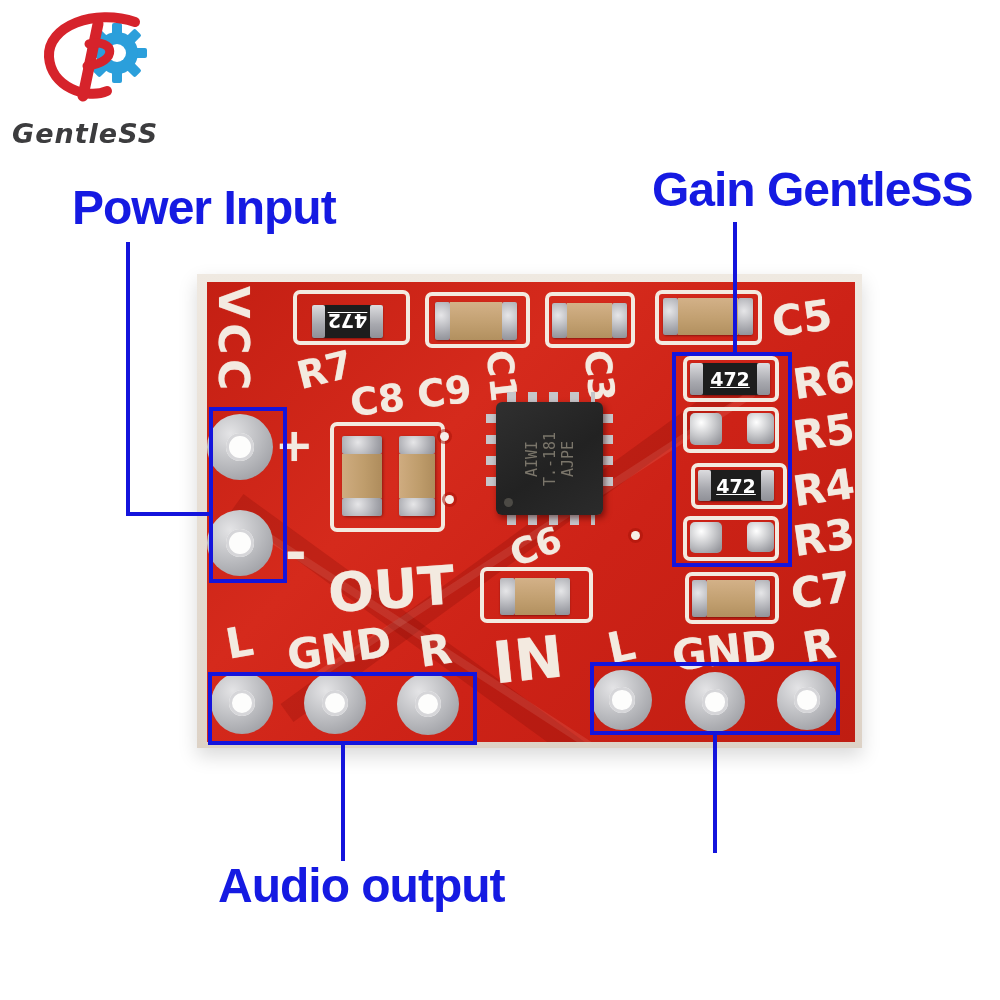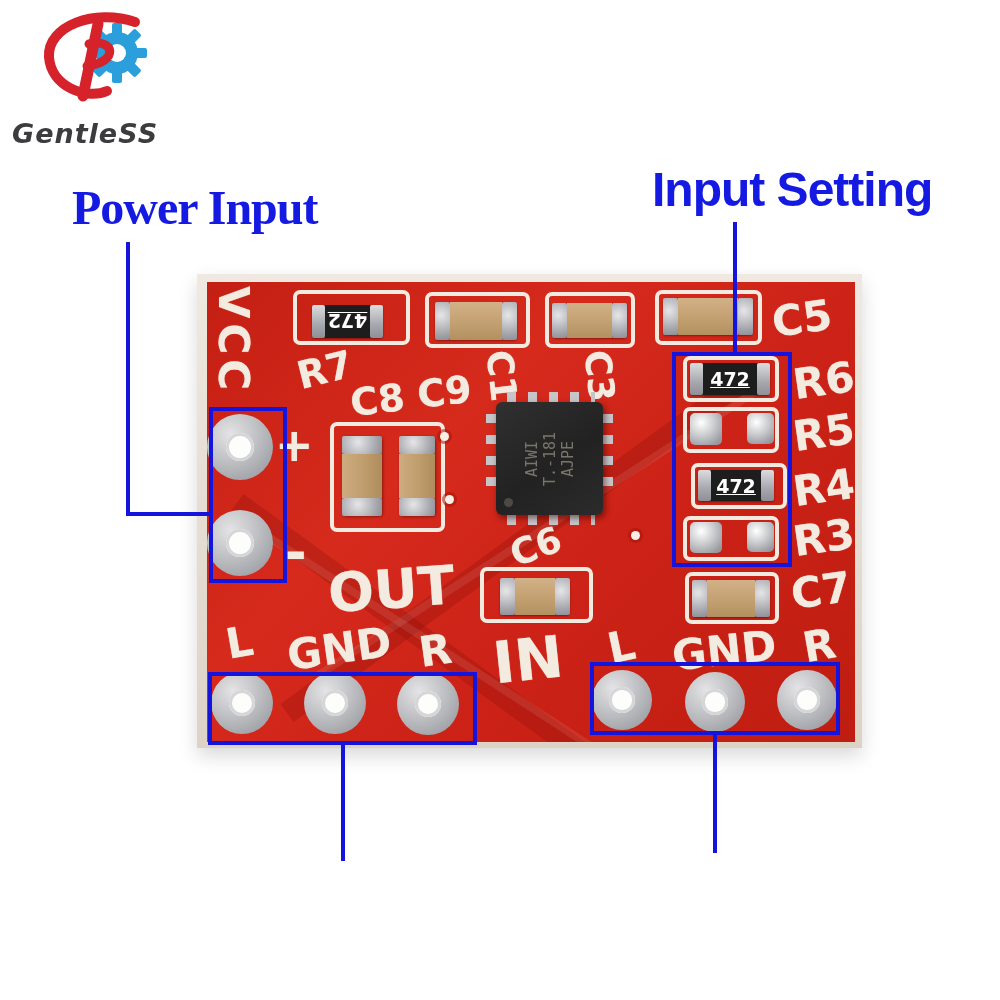--- a/index.html
+++ b/index.html
@@ -84,22 +84,23 @@
 
       <g stroke="#d6232b" fill="none" stroke-linecap="round">
         <path d="M 100 12 C 60 -2 12 16 14 47 C 16 77 52 90 72 81" stroke-width="10"></path>
         <path d="M 63 14 L 48 86" stroke-width="11"></path>
         <path d="M 54 34 C 80 28 84 52 52 56" stroke-width="9"></path>
       </g>
     </svg>
   </div>
   <div class="abs brand-text" style="left:12px;top:118px;">GentleSS</div>
 
-  <div class="abs callout-label" style="left:72px;top:180px;font-family:Liberation Serif, serif;">Power Input</div>
-  <div class="abs callout-label" style="left:652px;top:162px;">Input Setting</div>
+  <div class="abs callout-label" style="left:72px;top:180px;">Power Input</div>
+  <div class="abs callout-label" style="left:652px;top:162px;">Gain GentleSS</div>
+  <div class="abs callout-label" style="left:218px;top:858px;">Audio output</div>
 
   <div class="abs" id="board-edge" style="left:197px;top:274px;width:665px;height:474px;">
     <div id="board-red">
 
       <div class="trace" style="left:30px;top:210px;width:560px;height:22px;transform:rotate(36deg);transform-origin:left center;"></div>
       <div class="trace" style="left:80px;top:420px;width:560px;height:22px;transform:rotate(-36deg);transform-origin:left center;"></div>
       <div class="trace2" style="left:60px;top:250px;width:540px;height:8px;transform:rotate(33deg);transform-origin:left center;"></div>
       <div class="trace2" style="left:110px;top:390px;width:520px;height:8px;transform:rotate(-33deg);transform-origin:left center;"></div>
     </div>
 

